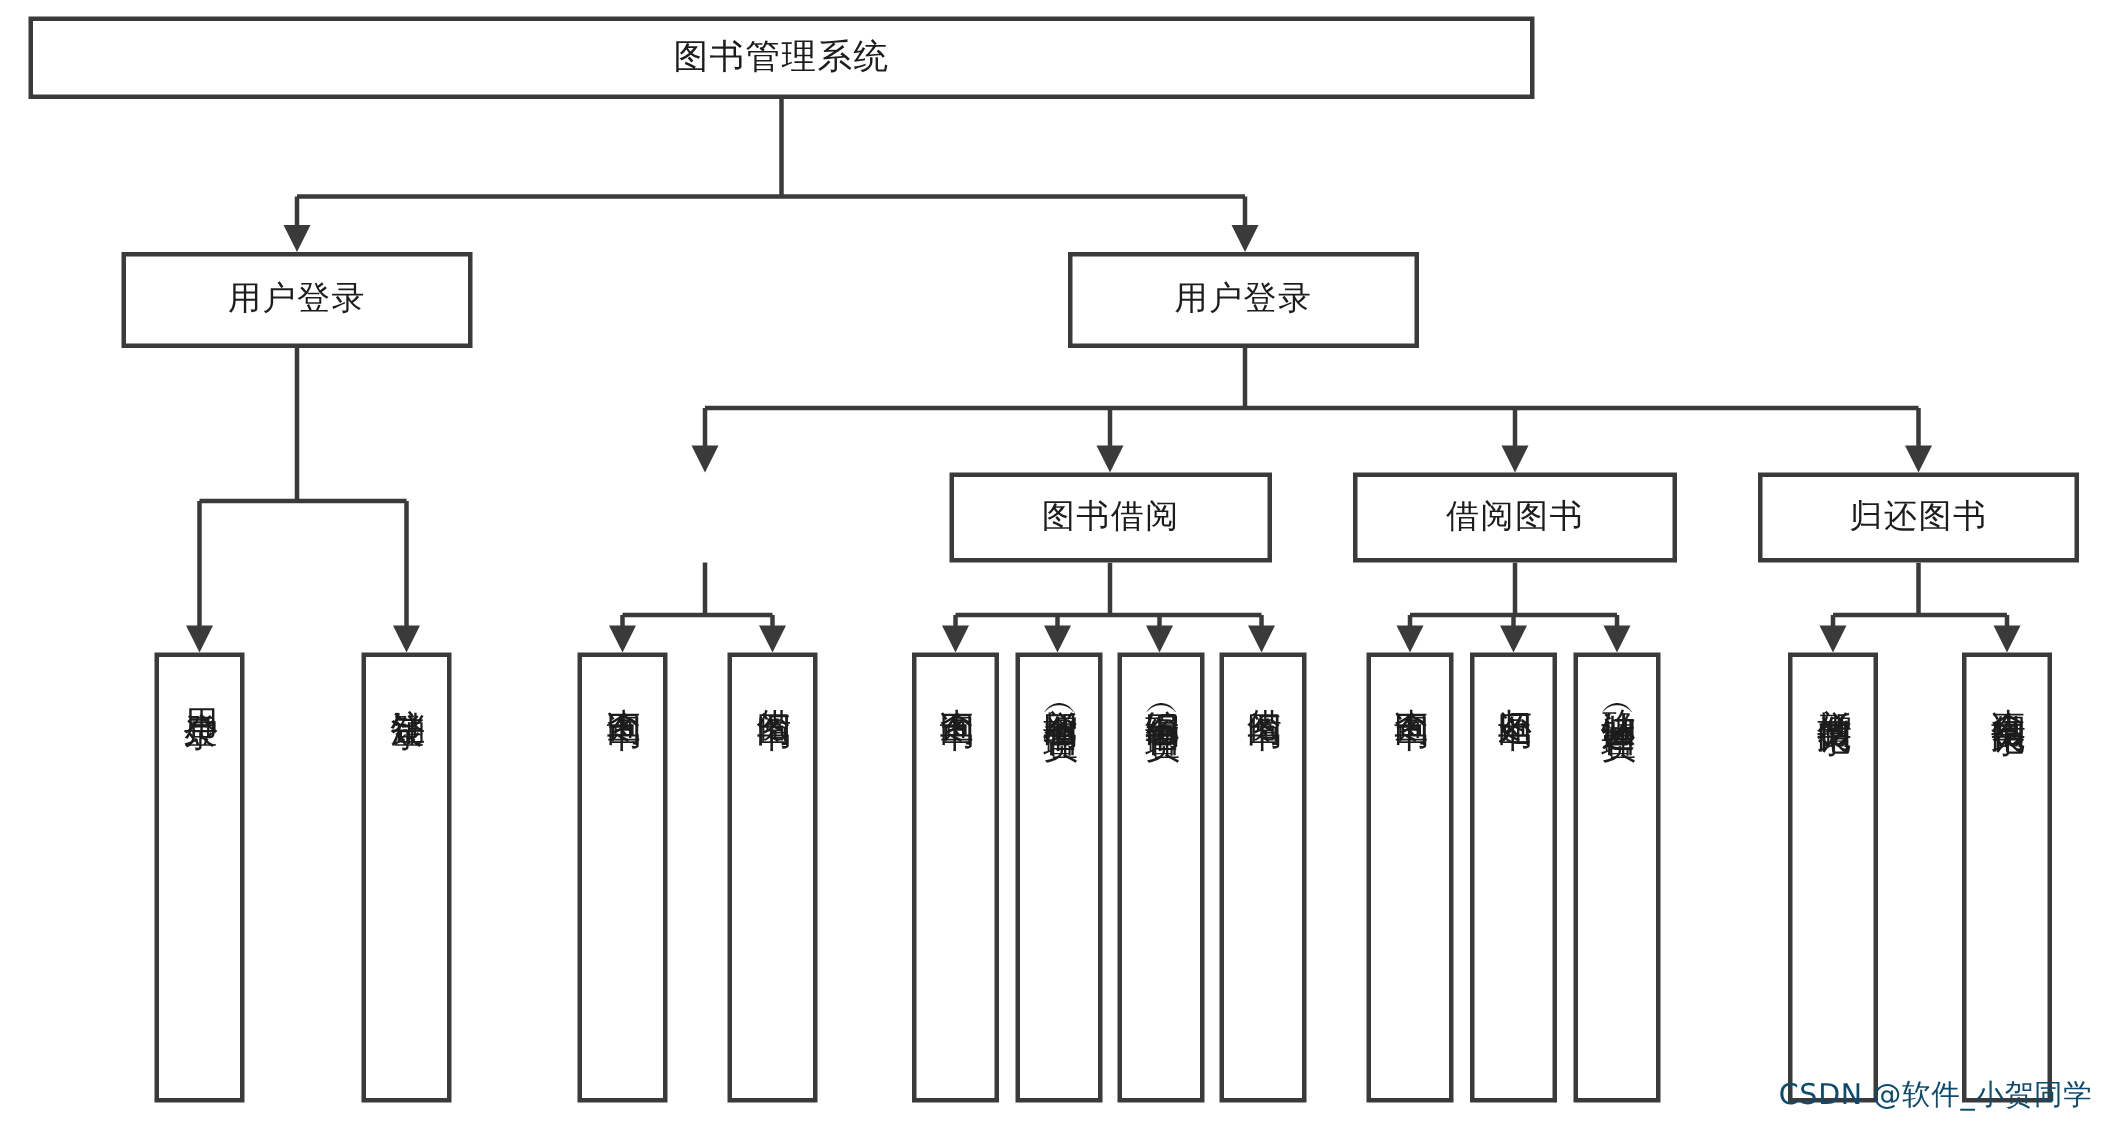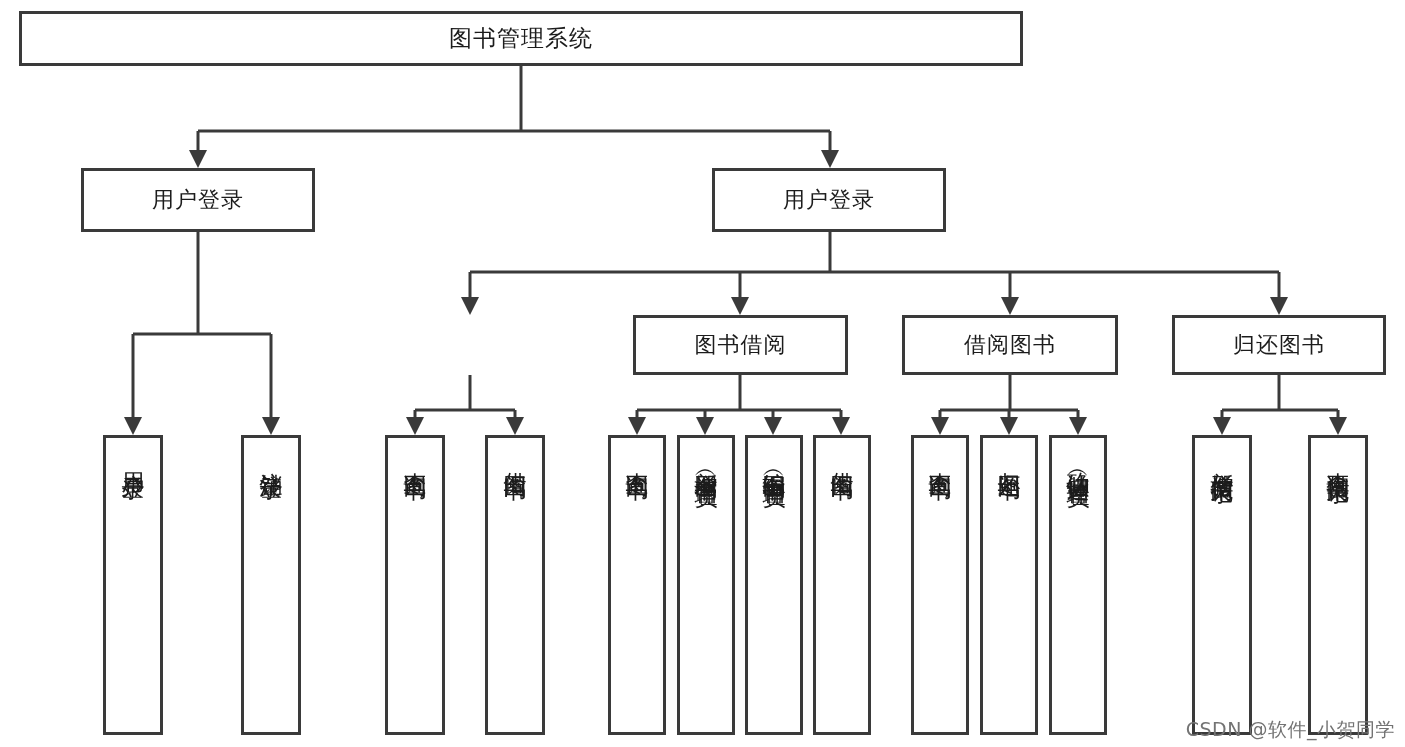--- a/index.html
+++ b/index.html
@@ -46,21 +46,21 @@
     letter-spacing:2px;
     white-space:nowrap;
     color:#1c1c1c;
   }
 
   
   #watermark{
     position:absolute;
     right:10px;bottom:4px;
     font-size:19px;
-    color:#737373;
+    color:#0c4a6e;
     letter-spacing:.5px;
     z-index:3;
     white-space:nowrap;
     margin-left:32px;
   }
 </style>
 </head>
 <body>
 
 <div id="canvas">

